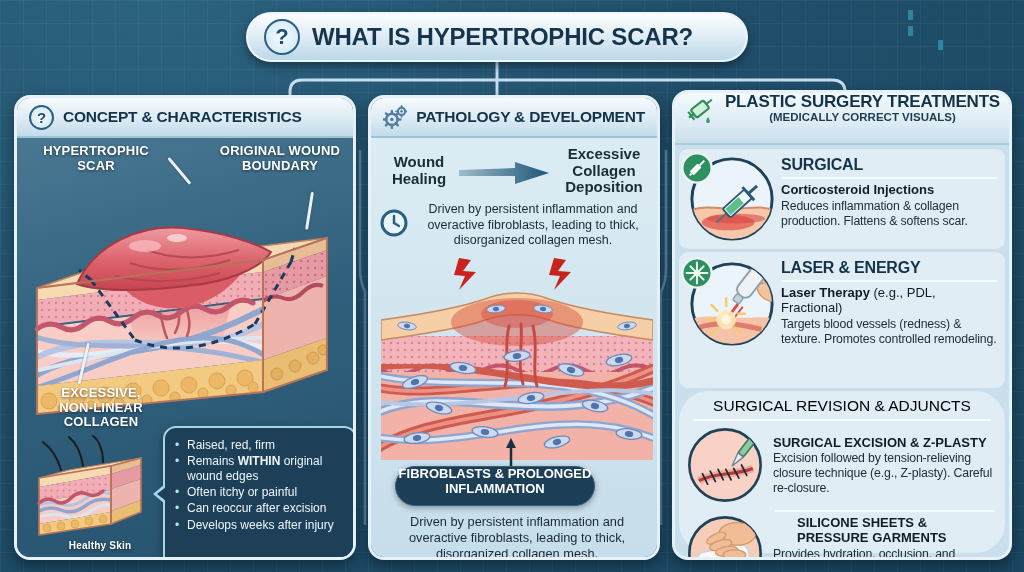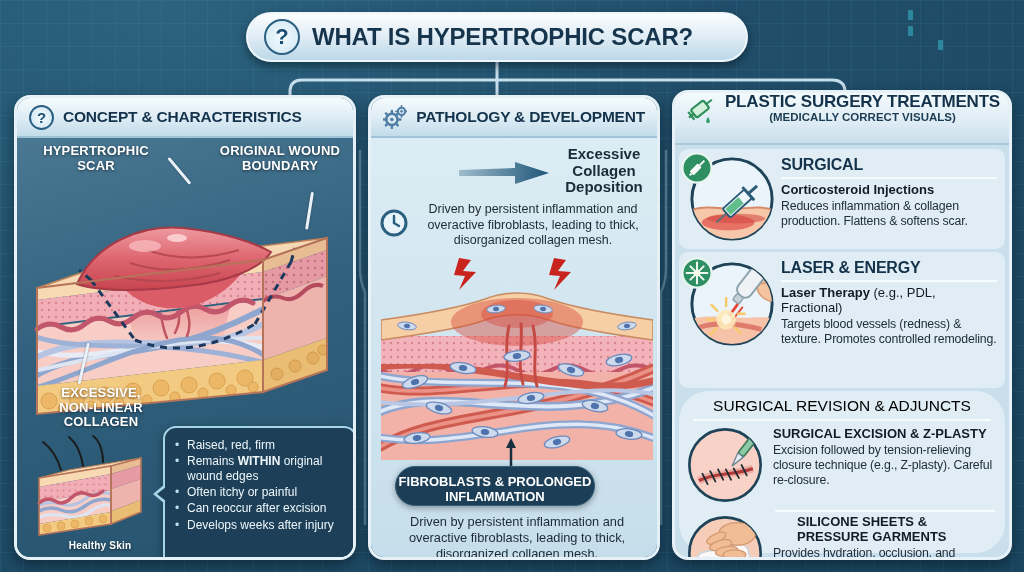--- a/index.html
+++ b/index.html
@@ -50,21 +50,21 @@
   .bullet-box li::before{content:"•";position:absolute;left:-12px;color:#bfe0ee;}
 
   
   .col2{left:368px;top:95px;width:292px;height:465px;}
   .col2-body{position:absolute;left:0;top:40px;right:0;bottom:0;
     background:linear-gradient(180deg,#dcecf4 0%,#c6deeb 100%);}
   .flowtxt{position:absolute;white-space:pre-line;font-weight:bold;color:#1b2b38;font-size:15px;
     line-height:1.1;text-align:center;}
   .note{position:absolute;color:#1c2a33;font-size:12.5px;line-height:1.25;text-align:center;}
   .pill{position:absolute;left:24px;top:328px;width:200px;height:40px;background:#1c3e57;border-radius:20px;
-    border:1.5px solid #35607c;display:flex;align-items:flex-end;justify-content:center;
+    border:1.5px solid #35607c;display:flex;align-items:flex-start;justify-content:center;
     box-shadow:0 2px 6px rgba(0,0,0,.35);}
   .pill span{white-space:pre-line;color:#fff;font-weight:bold;font-size:13px;line-height:1.15;text-align:center;}
 
   
   .col3{left:672px;top:90px;width:340px;height:470px;background:#c9dfec;}
   .col3-hd{position:absolute;left:0;top:0;right:0;height:52px;
     background:linear-gradient(180deg,#f3fafc 0%,#ddebf4 60%,#c9dfec 100%);
     border-bottom:2px solid #a9c9da;display:flex;justify-content:center;gap:9px;}
   .col3-hd .stack{display:flex;flex-direction:column;align-items:center;line-height:1.05;}
   .col3-hd .t1{font-size:17px;font-weight:bold;color:#14334b;letter-spacing:-.2px;white-space:nowrap;}
@@ -72,21 +72,21 @@
   .cards{position:absolute;left:4px;right:4px;top:56px;bottom:4px;display:flex;flex-direction:column;gap:3px;}
   .card{position:relative;background:#e0edf4;border-radius:9px;}
   .card .circ{position:absolute;left:8px;}
   .card .badge{position:absolute;left:1px;top:2px;}
   .tx{position:absolute;left:102px;right:8px;top:7px;}
   .tx .sect-title{font-size:16px;font-weight:bold;color:#14334b;letter-spacing:-.2px;}
   .rule{height:2px;background:#f6fbfd;border-radius:2px;margin:3px 0 4px 0;}
   .tx .nm, .nm{font-size:13px;font-weight:bold;color:#101d26;line-height:1.15;}
   .tx .ds, .ds{font-size:12.3px;color:#20303b;line-height:1.22;margin-top:1px;letter-spacing:-.15px;}
   .prelines{white-space:pre-line;margin-left:24px;}
-  .srow{position:absolute;left:6px;right:5px;display:flex;gap:8px;align-items:flex-start;}
+  .srow{position:absolute;left:6px;right:5px;display:flex;gap:8px;align-items:center;}
   .srow .stx{flex:1;padding-top:2px;}
 
   .dash{position:absolute;background:#2f96ad;border-radius:1px;opacity:.8;}
 </style>
 </head>
 <body>
 
 <div class="stage">
 
   <svg class="overlay" width="1024" height="572">
@@ -310,20 +310,22 @@
             <line x1="23" y1="12.5" x2="23" y2="14.8"></line>
           <line x1="18.5" y1="8" x2="16.2" y2="8"></line>
             <line x1="23" y1="3.5" x2="23" y2="1.2"></line>
         </g>
         <circle cx="23" cy="8" r="1.6" fill="#527ea3"></circle>
       </svg>
       <div class="hd-txt">PATHOLOGY &amp; DEVELOPMENT</div>
     </div>
     <div class="col2-body">
 
+      <div class="flowtxt" style="left:8px;top:16px;width:80px;">Wound
+Healing</div>
       <svg style="position:absolute;left:88px;top:22px;" width="92" height="26" viewBox="0 0 92 26">
         <defs>
             <linearGradient id="gArr" x1="0" y1="0" x2="1" y2="0">
           <stop offset="0" stop-color="#9fbccc"></stop>
               <stop offset="1" stop-color="#1d5578"></stop>
             </linearGradient>
           </defs>
         <path d="M0,10 L56,8 L56,2 L90,13 L56,24 L56,16 L0,16 Z" fill="url(#gArr)"></path>
       </svg>
       <div class="flowtxt" style="left:180px;top:8px;width:106px;">Excessive

